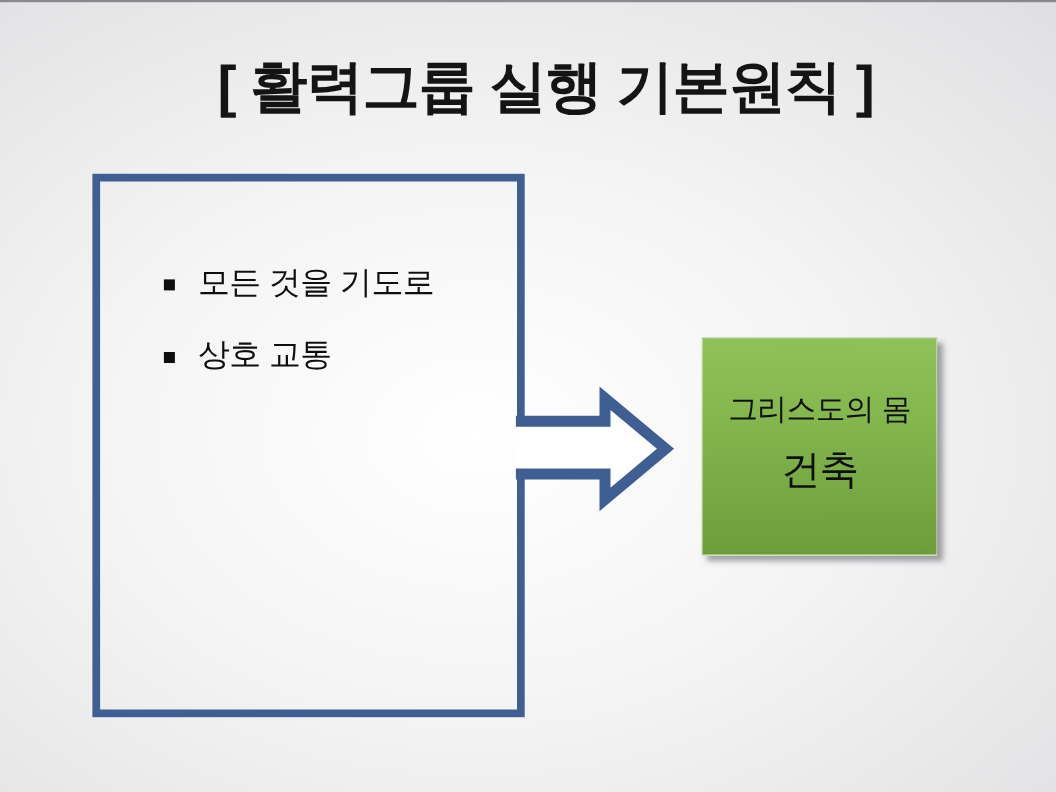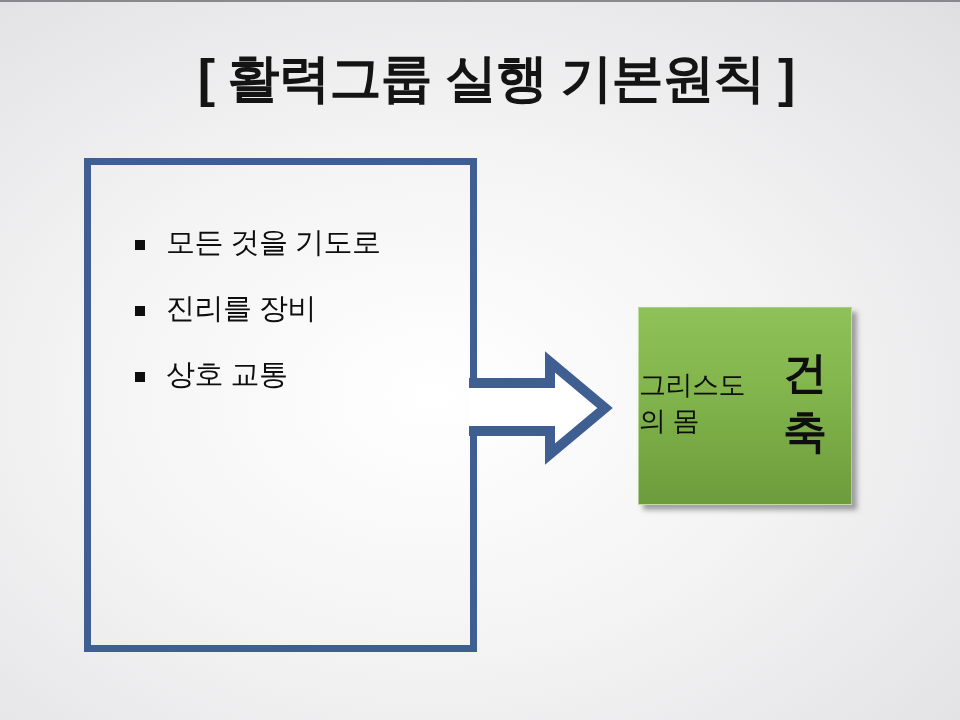--- a/index.html
+++ b/index.html
@@ -32,21 +32,21 @@
     font-size:52px;font-weight:700;letter-spacing:-1px;
     color:var(--title-text);
   }
   .principles-box{
     position:absolute;left:84px;top:158px;
     width:379px;height:480px;
     border:7px solid var(--accent-blue);
     background:transparent;
   }
   .principles-list{
-    list-style:none;margin:0;padding:45px 0 0 44px;
+    list-style:none;margin:14px;padding:45px 0 0 44px;
   }
   .principle-item{
     display:flex;align-items:center;height:66px;
     font-size:29px;color:var(--body-text);
     letter-spacing:-0.5px;
   }
   .bullet{
     flex:0 0 auto;width:10px;height:10px;margin-top:3px;
     background:var(--body-text);margin-right:21px;
   }
@@ -58,47 +58,43 @@
     stroke:var(--accent-blue);
     stroke-width:10;
     stroke-linejoin:miter;
   }
   .result-box{
     position:absolute;left:638px;top:307px;width:214px;height:198px;
     box-sizing:border-box;
     background:linear-gradient(180deg,var(--green-top) 0%,#83B74D 38%,var(--green-bottom) 100%);
     border:1px solid rgba(255,255,255,0.45);
     box-shadow:5px 5px 5px rgba(90,90,96,0.55);
-    display:flex;flex-direction:row;justify-content:center;align-items:center;
+    display:flex;flex-direction:column;justify-content:center;align-items:center;
     gap:13px;padding-bottom:6px;
   }
   .result-line1{
     font-size:27px;color:var(--body-text);letter-spacing:-0.5px;
   }
   .result-line2{
-    font-size:44px;font-weight:700;color:var(--body-text);letter-spacing:-1px;
+    font-size:36px;font-weight:400;color:var(--body-text);letter-spacing:-1px;
   }
 </style>
 </head>
 <body>
 
 <div class="slide">
   <div class="top-edge"></div>
 
   <h1 class="title">[ 활력그룹 실행 기본원칙 ]</h1>
 
   <div class="principles-box">
     <ul class="principles-list">
       <li class="principle-item">
         <span class="bullet"></span>
         <span>모든 것을 기도로</span>
-      </li>
-      <li class="principle-item">
-        <span class="bullet"></span>
-        <span>진리를 장비</span>
       </li>
       <li class="principle-item">
         <span class="bullet"></span>
         <span>상호 교통</span>
       </li>
     </ul>
   </div>
 
   <svg class="arrow" width="150" height="115" viewBox="0 0 150 115" aria-hidden="true">
     <path d="M4 32 H85 V11 L140 57 L85 103 V80 H4"></path>

